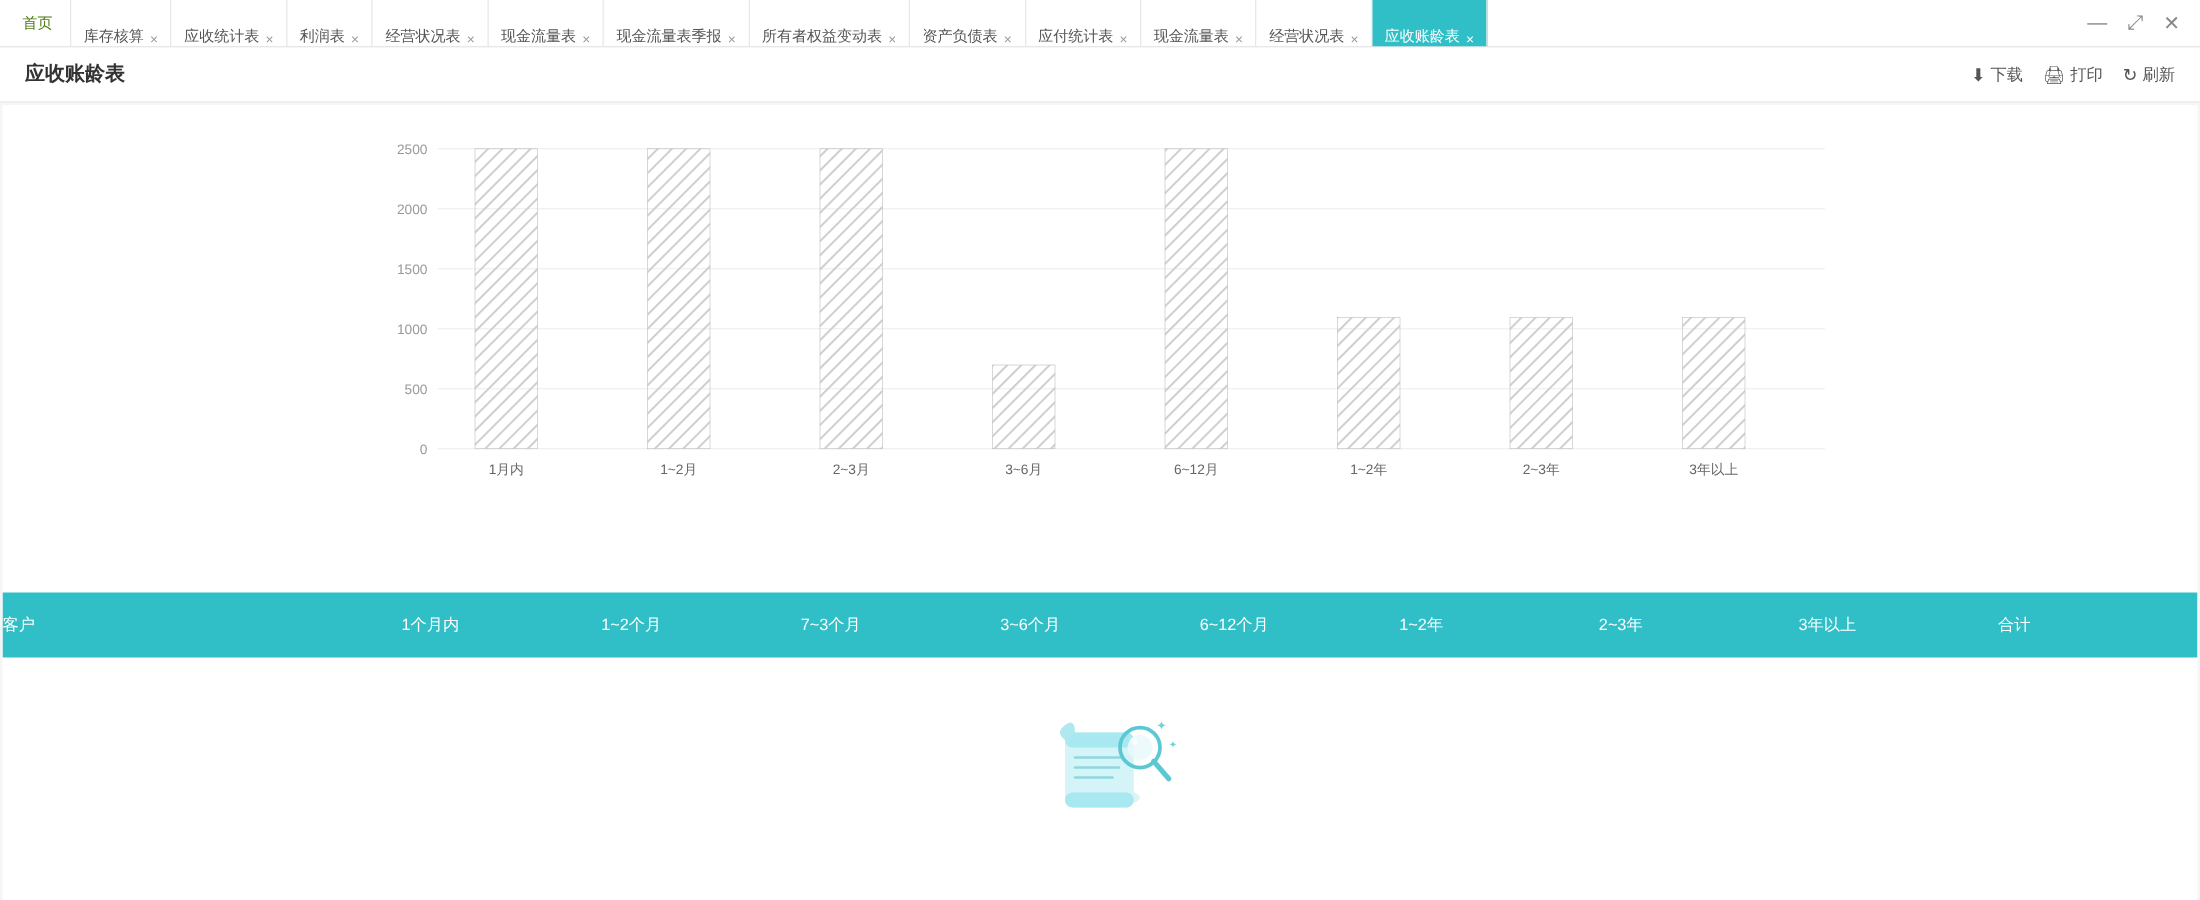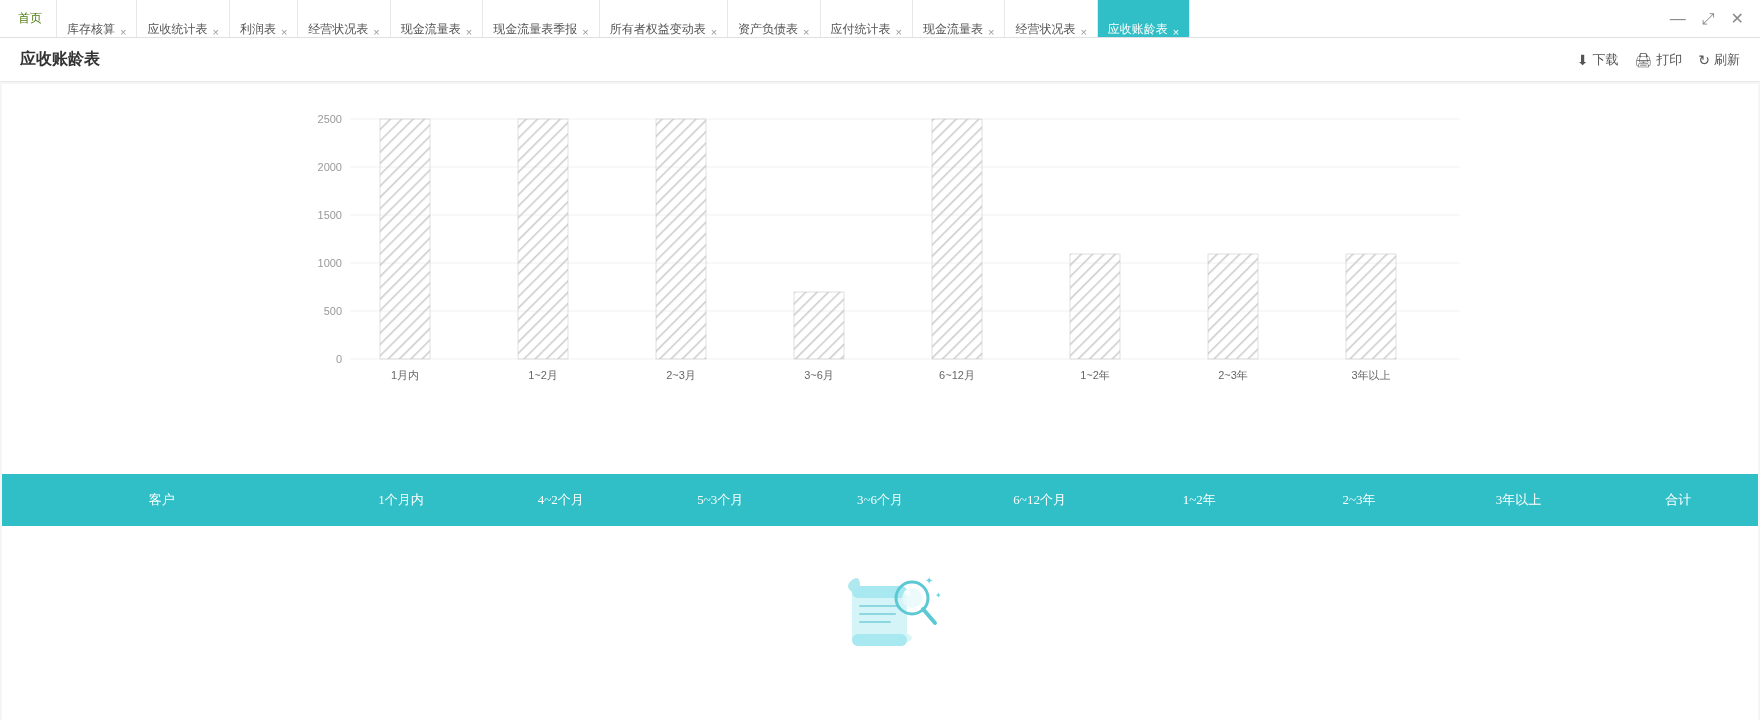--- a/index.html
+++ b/index.html
@@ -114,25 +114,23 @@
 
     
     .table-header {
       background: #30bfc6;
       display: grid;
       grid-template-columns: 2fr 1fr 1fr 1fr 1fr 1fr 1fr 1fr 1fr 1fr;
       height: 52px;
       align-items: center;
     }
     .th-cell {
-      text-align: center;
       color: #fff;
       font-size: 13px;
       font-weight: 500;
-      font-family: Liberation Serif, serif;
     }
 
     
     .empty-state {
       display: flex;
       flex-direction: column;
       align-items: center;
       justify-content: center;
       padding: 30px 0 20px 0;
     }
@@ -276,22 +274,22 @@
 
       <rect x="1066" y="150" width="50" height="105" class="bar-hatch"></rect>
       <text x="1091" y="275" text-anchor="middle" font-size="11" fill="#666">3年以上</text>
 
     </svg>
   </div>
 
   <div class="table-header">
     <div class="th-cell">客户</div>
     <div class="th-cell">1个月内</div>
-    <div class="th-cell">4~2个月</div>
-    <div class="th-cell">5~3个月</div>
+    <div class="th-cell">1~2个月</div>
+    <div class="th-cell">7~3个月</div>
     <div class="th-cell">3~6个月</div>
     <div class="th-cell">6~12个月</div>
     <div class="th-cell">1~2年</div>
     <div class="th-cell">2~3年</div>
     <div class="th-cell">3年以上</div>
     <div class="th-cell">合计</div>
   </div>
 
   <div class="empty-state">
     <div class="empty-icon">

